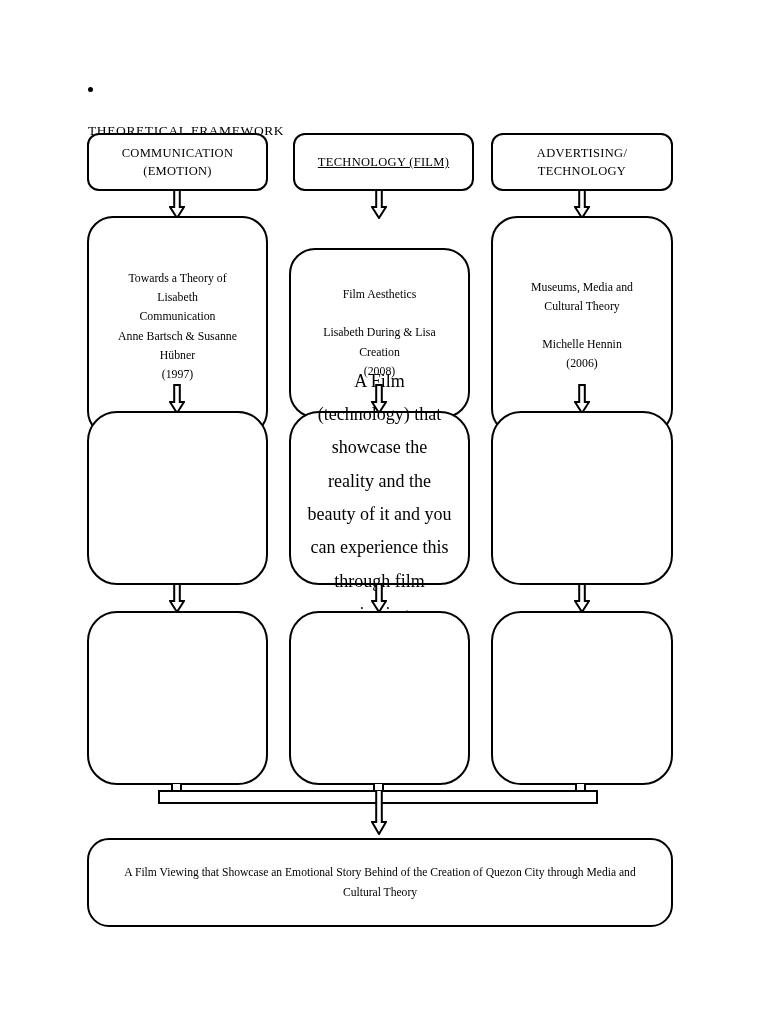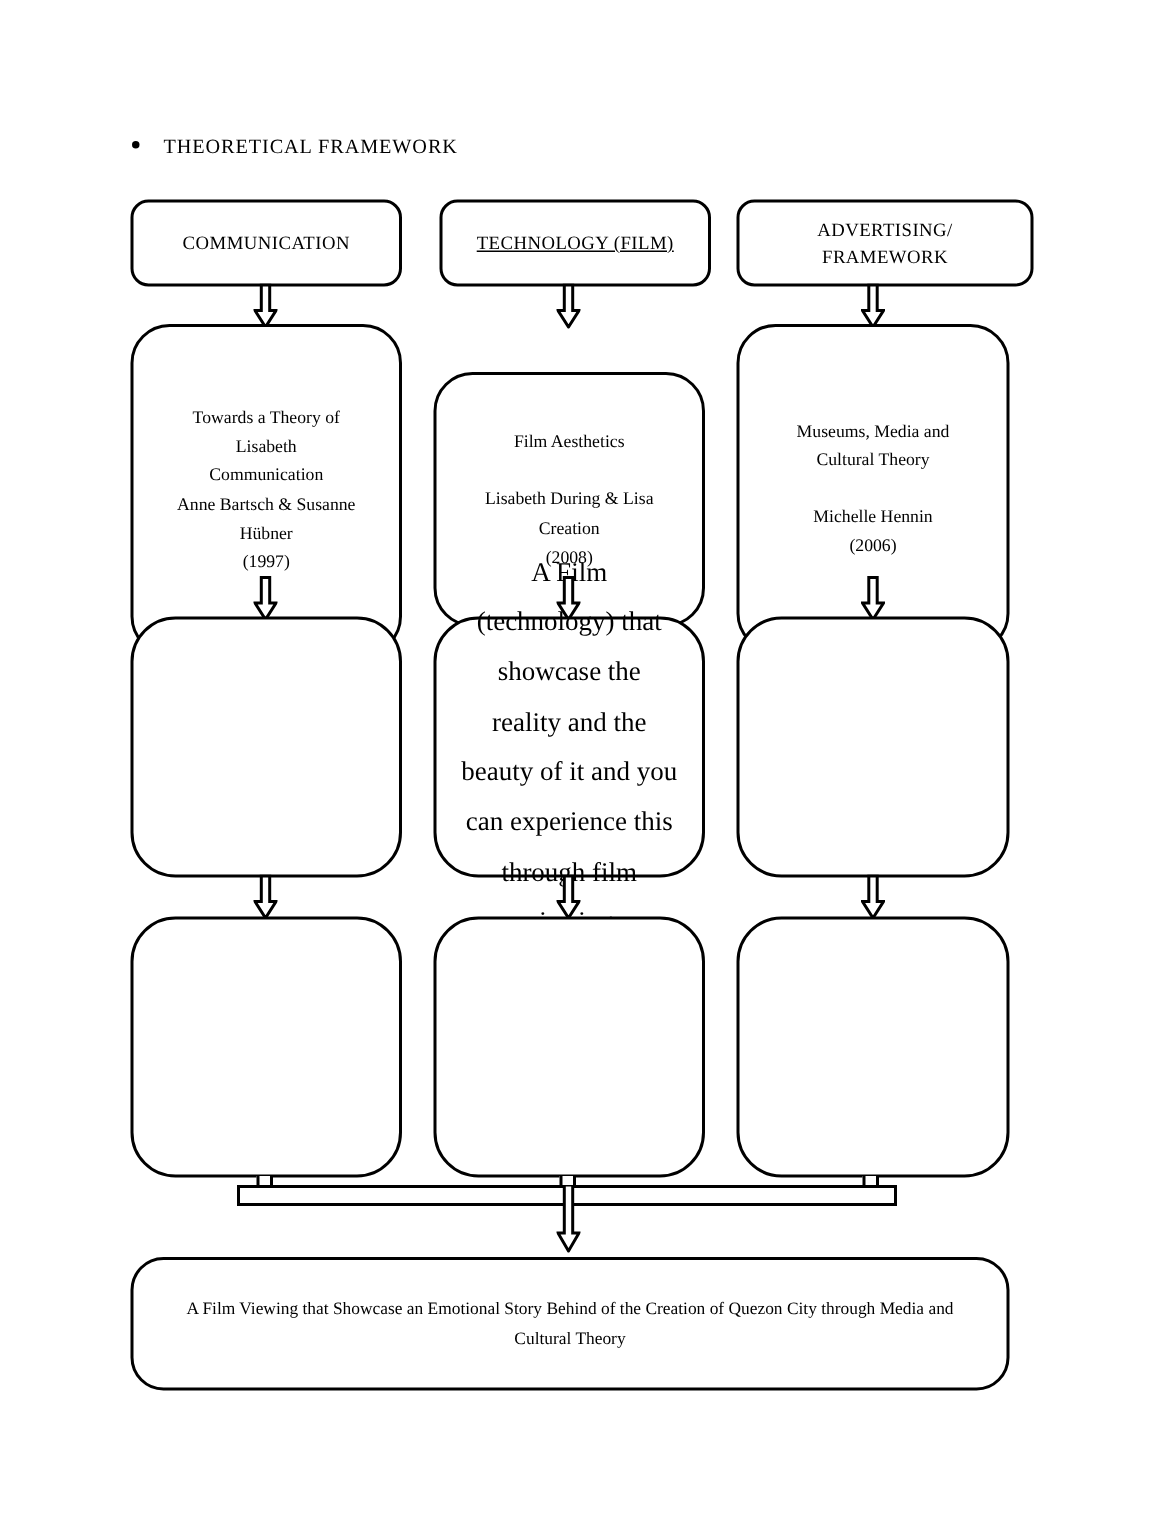--- a/index.html
+++ b/index.html
@@ -16,21 +16,22 @@
     overflow: hidden;
   }
 
   
   .heading {
     position: absolute;
     left: 88px;
     top: 90px;
     display: flex;
     align-items: baseline;
-    gap: 16px;
+    gap: 28px;
+    flex-direction: column;
   }
   .bullet {
     width: 5px;
     height: 5px;
     border-radius: 50%;
     background: #000;
     display: inline-block;
     position: relative;
     top: -3px;
   }
@@ -107,33 +108,34 @@
 <body>
 
 <div class="heading">
   <span class="bullet"></span>
   <span class="heading-text">THEORETICAL FRAMEWORK</span>
 </div>
 
 <div class="box box-head" style="left:87px; top:133px; width:181px; height:58px;">
   <div class="box-inner">
     <div>COMMUNICATION</div>
+    <div>(EMOTION)</div>
   </div>
 </div>
 
 <div class="box box-head" style="left:293px; top:133px; width:181px; height:58px;text-decoration:underline;">
   <div class="box-inner">
     <div>TECHNOLOGY (FILM)</div>
   </div>
 </div>
 
-<div class="box box-head" style="left:491px; top:133px; width:198px; height:58px;">
+<div class="box box-head" style="left:491px; top:133px; width:182px; height:58px;">
   <div class="box-inner">
     <div>ADVERTISING/</div>
-    <div>FRAMEWORK</div>
+    <div>TECHNOLOGY</div>
   </div>
 </div>
 
 <div class="arrow" style="left:169px; top:189px;">
   <svg width="16" height="30" viewBox="0 0 16 30">
       <path d="M5.2 1 L10.8 1 L10.8 18 L15 18 L8 29 L1 18 L5.2 18 Z" fill="#fff" stroke="#000" stroke-width="2"></path>
     </svg>
 </div>
 <div class="arrow" style="left:371px; top:189px;">
   <svg width="16" height="30" viewBox="0 0 16 30">

